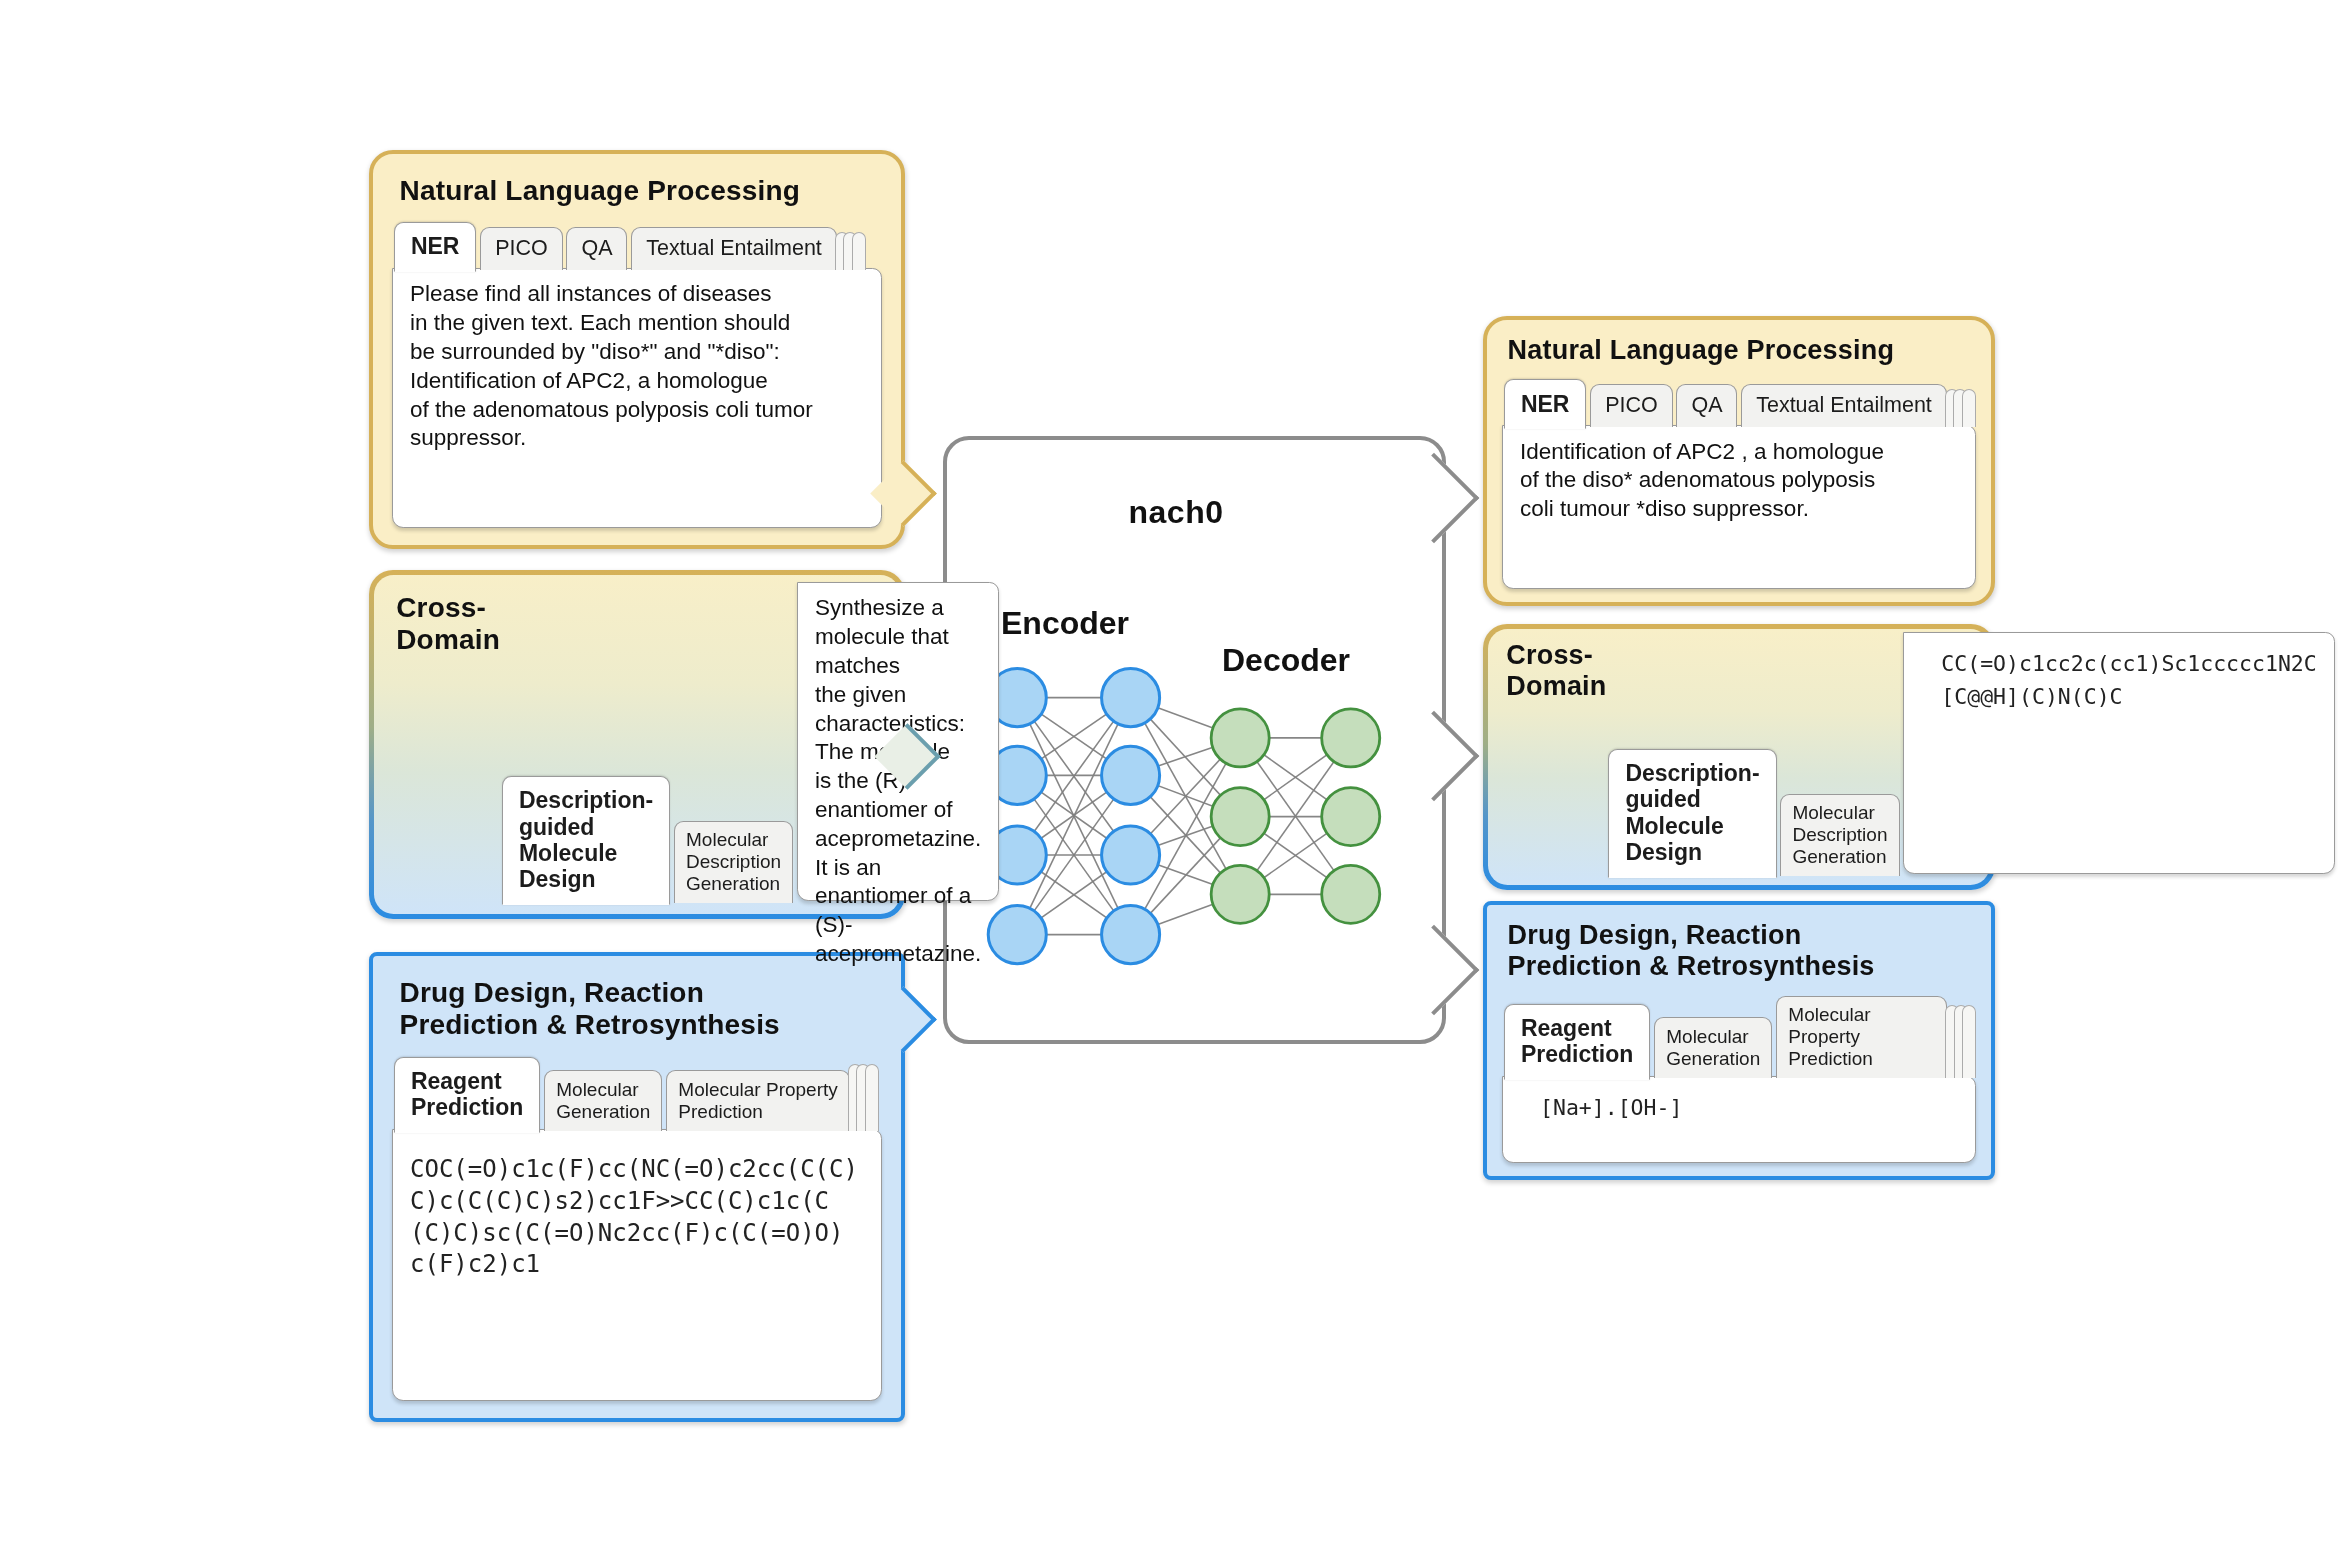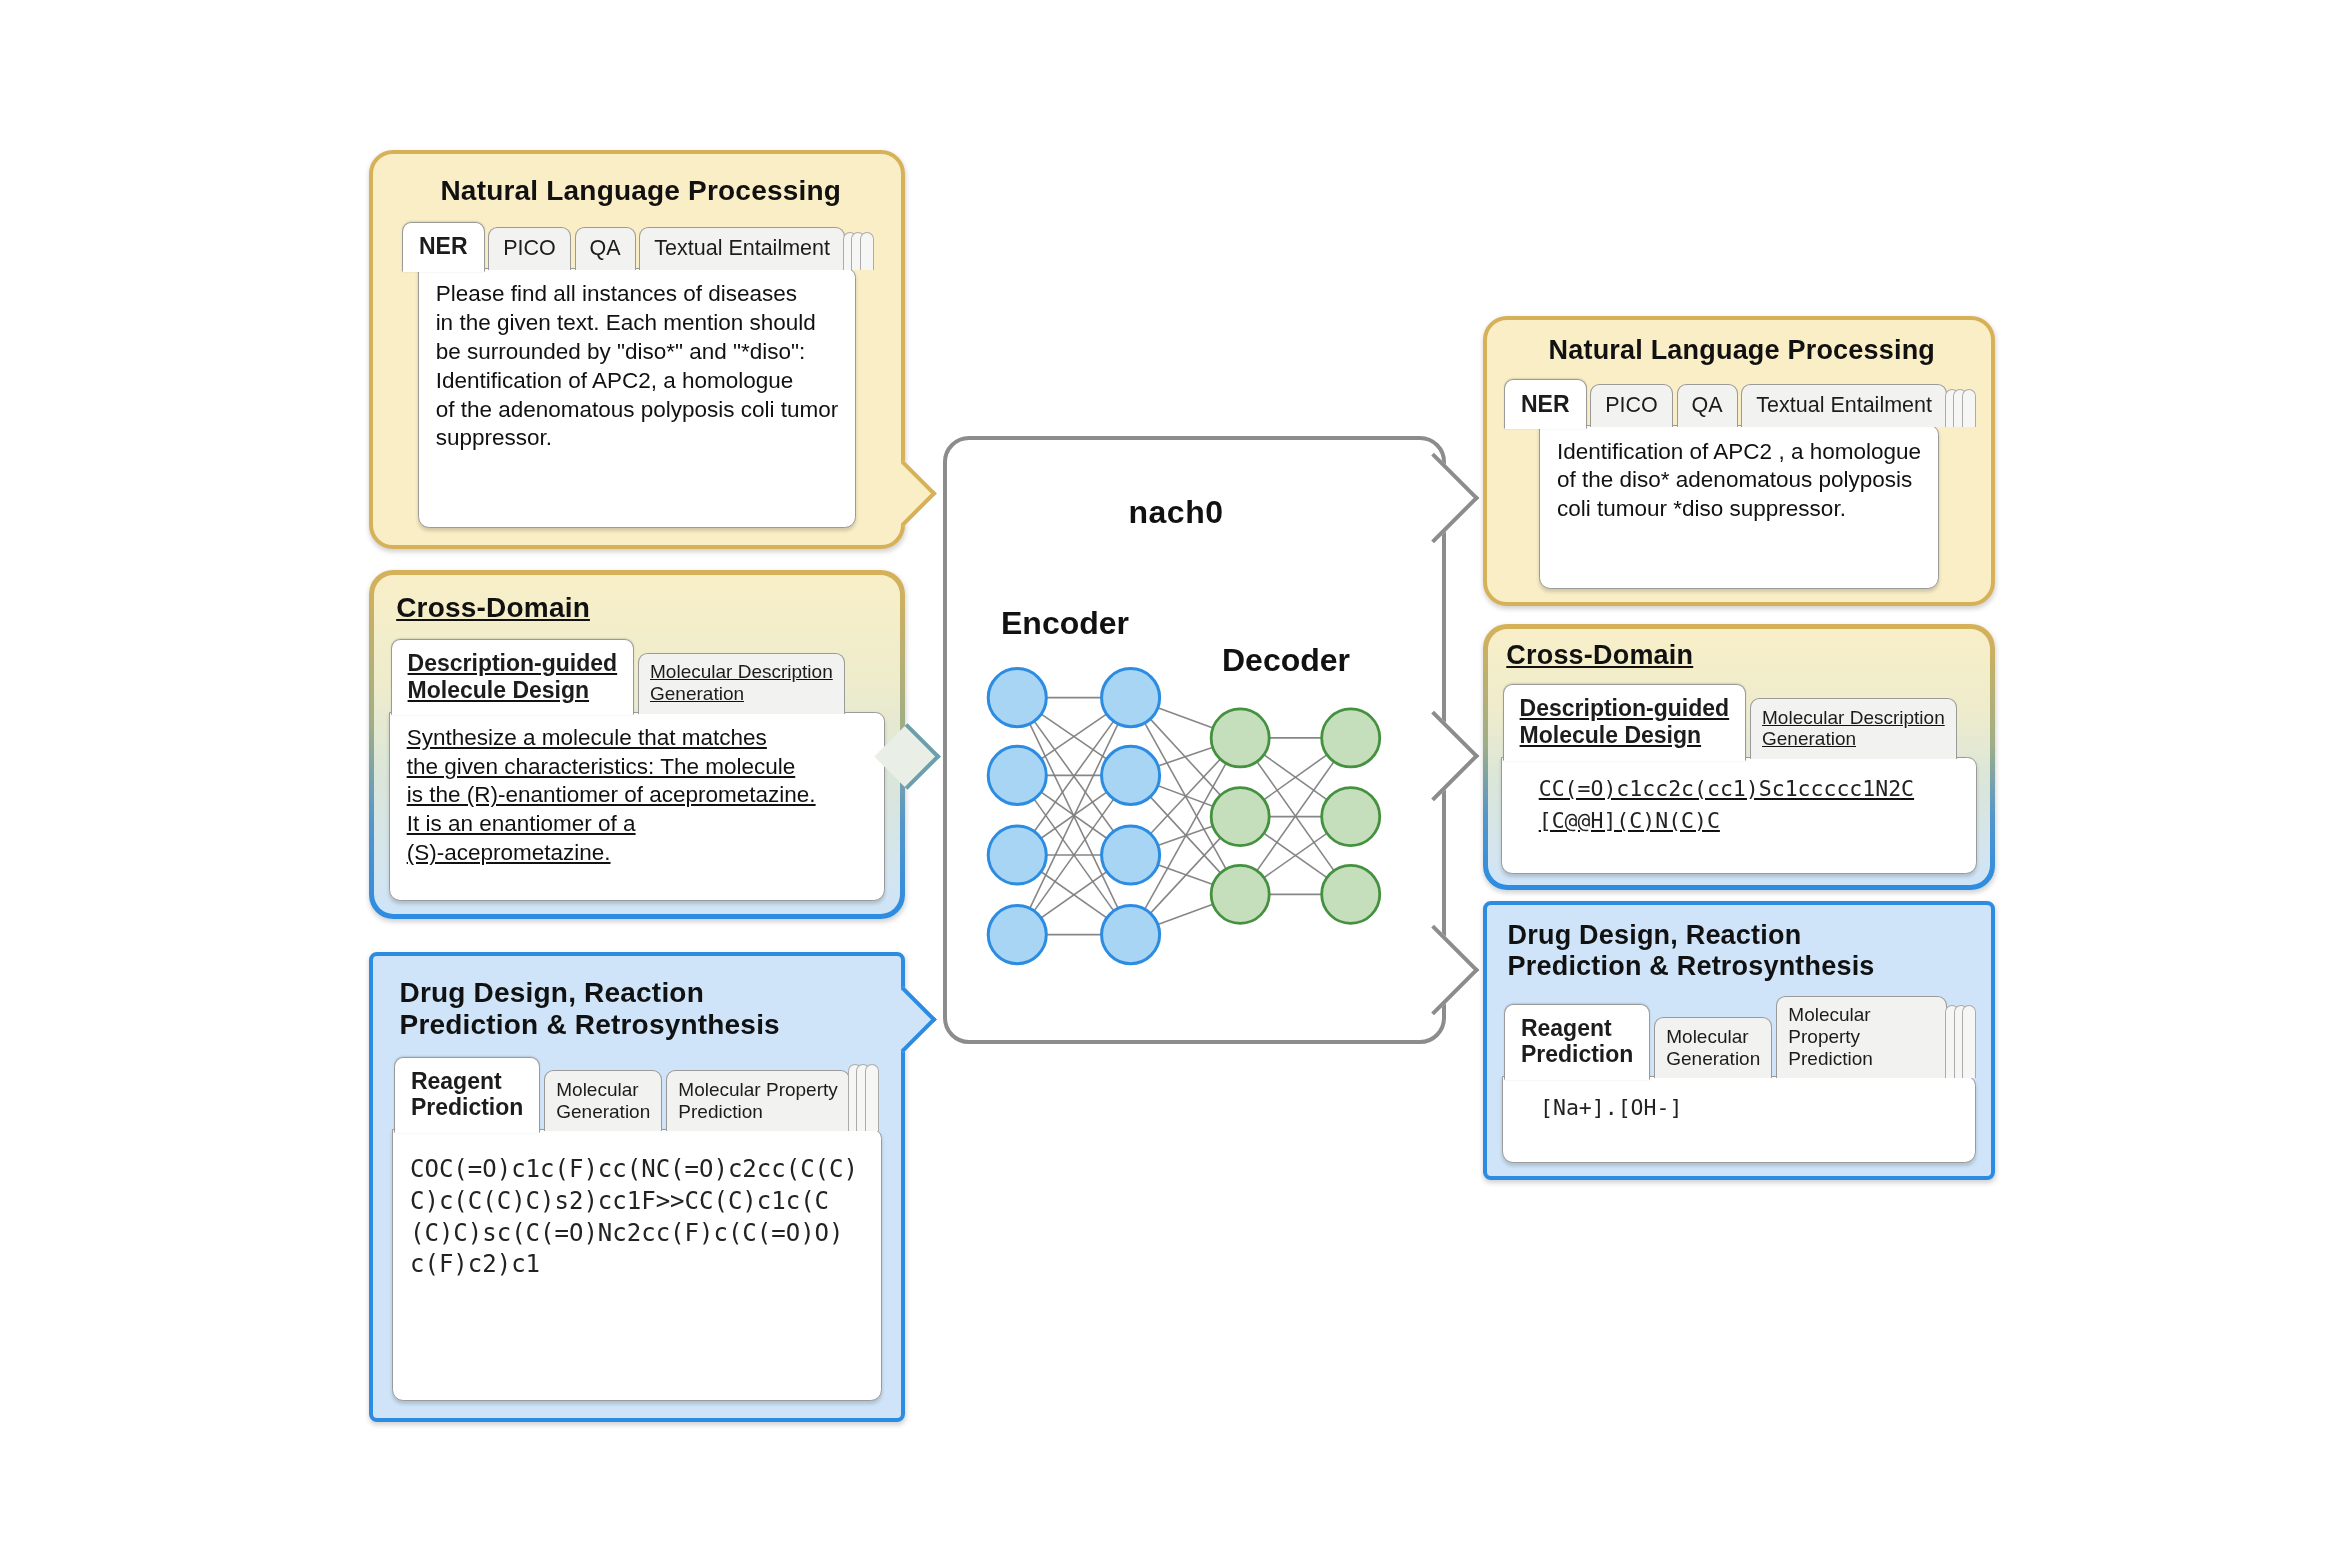--- a/index.html
+++ b/index.html
@@ -2,28 +2,28 @@
 <html style="--yellow-border: #d6b158; --yellow-fill: #faeec6; --blue-border: #2b8ce2; --blue-fill: #cfe4f8; --panel-border: #9a9a9a; --tab-fill: #f2f2f0; --box-gray: #8c8c8c; --encoder-fill: #a9d5f5; --encoder-stroke: #2b8ce2; --decoder-fill: #c5debc; --decoder-stroke: #44913f; --network-line: #808080; --cross-mid-border: #6b9fae; --cross-mid-fill: #e9efe6;font-size:15px"><head>
 <meta charset="utf-8">
 <style>
   html,body{margin:0;padding:0;background:#ffffff;}
   .stage{position:relative;width:2342px;height:1562px;background:#ffffff;overflow:hidden;
          font-family:"Liberation Sans",sans-serif;color:#111;}
   
   .box{position:absolute;box-sizing:border-box;border-radius:24px;border:4.7px solid;
        padding:11.2px 19px 17px 19px;display:flex;flex-direction:column;
        box-shadow:0.9px 2.8px 5.6px rgba(0,0,0,.18);}
-  .box.yellow{border-color:var(--yellow-border);background:var(--yellow-fill);align-items:center;}
+  .box.yellow{border-color:var(--yellow-border);background:var(--yellow-fill);}
   .box.blue{border-color:var(--blue-border);background:var(--blue-fill);border-radius:8px;}
   .gbox{position:absolute;box-sizing:border-box;border-radius:24px;padding:4.7px;
         background:linear-gradient(180deg,var(--yellow-border) 0%,#9fae87 45%,#5596c9 72%,var(--blue-border) 100%);
         box-shadow:0.9px 2.8px 5.6px rgba(0,0,0,.18);}
   .gbox-in{box-sizing:border-box;width:100%;height:100%;border-radius:19.7px;
         background:linear-gradient(180deg,#f8efc8 0%,#eeeccc 32%,#dbe6d8 58%,var(--blue-fill) 100%);
-        padding:7.5px 15px 13px 15px;display:flex;flex-direction:column;text-decoration:underline;}
+        padding:7.5px 15px 13px 15px;display:flex;flex-direction:row;}
   .box-title{font-weight:bold;font-size:28px;line-height:1.16;letter-spacing:0.2px;
              margin:9.4px 0 15px 7.5px;white-space:pre-line;}
   .sm .box-title{font-size:27px;margin:7.5px 0 13px 5.6px;}
   
   .tabs{display:flex;align-items:flex-end;position:relative;z-index:5;margin:0 0 -1.9px 1.9px;}
   .tab{box-sizing:border-box;background:var(--tab-fill);border:1.9px solid var(--panel-border);
        border-bottom:none;border-radius:9.4px 9.4px 0 0;font-size:21.5px;line-height:1.15;
        padding:8.4px 14px 9.4px 14px;margin-right:3.7px;white-space:pre-line;color:#1c1c1c;}
   .tab.small{font-size:19px;padding:7.5px 11.2px 8.4px 11.2px;}
   .tab.active{background:#ffffff;font-weight:bold;font-size:23px;z-index:6;position:relative;

